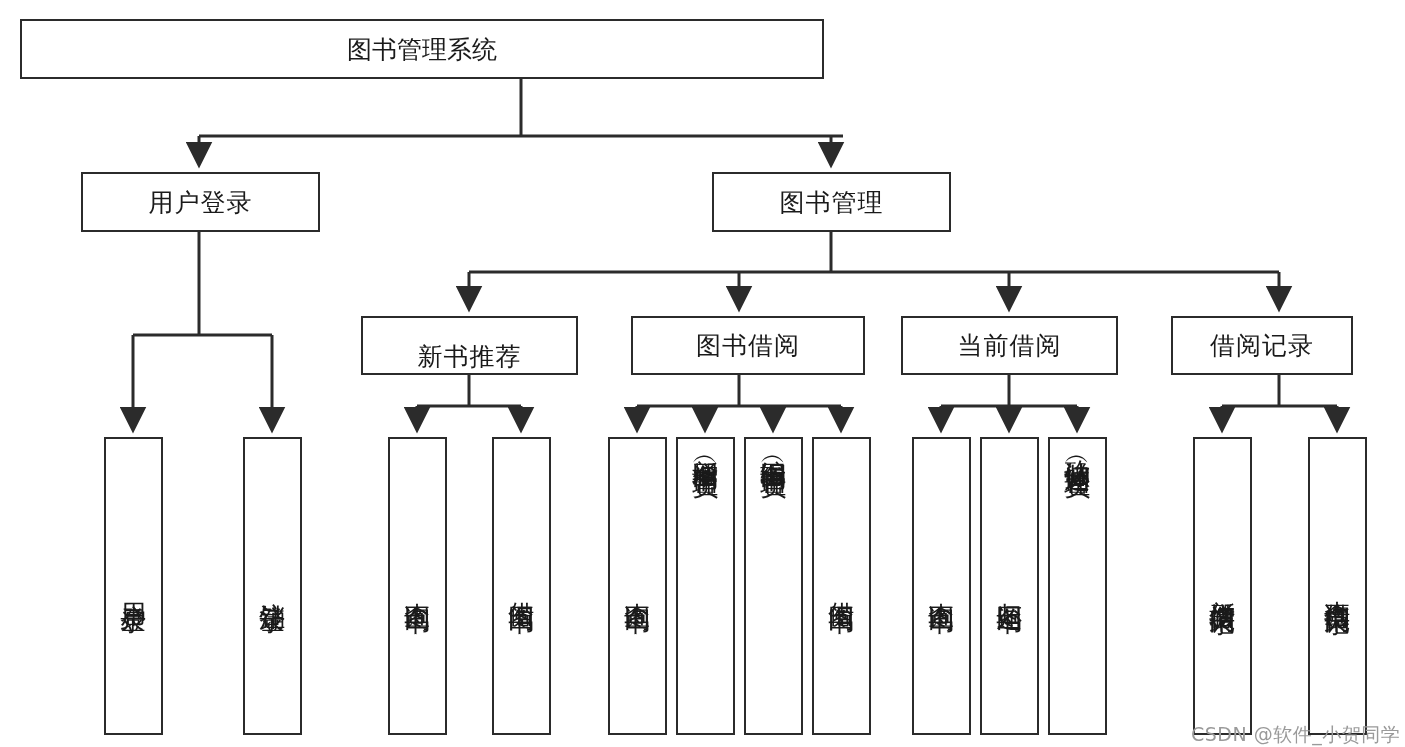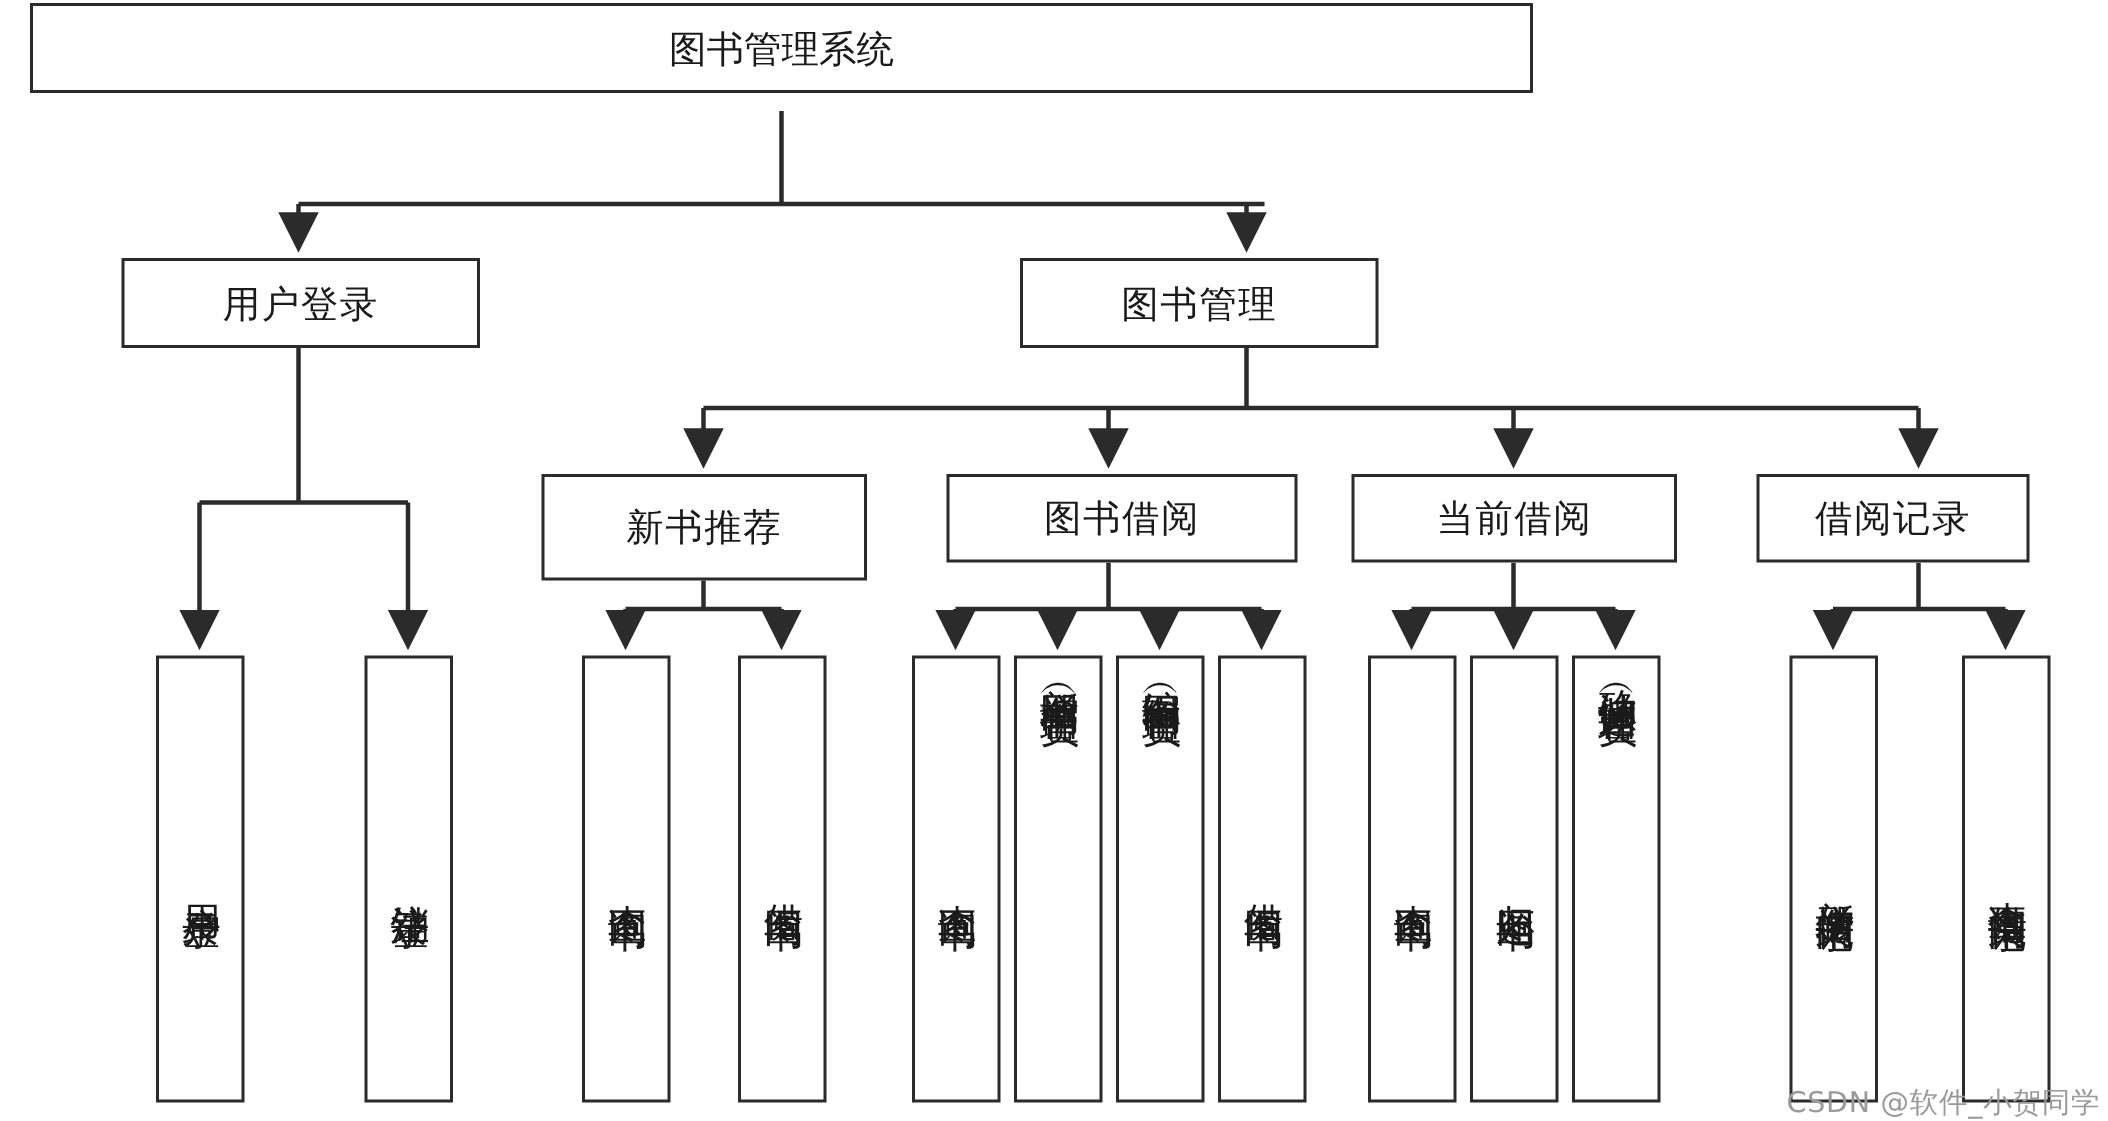--- a/index.html
+++ b/index.html
@@ -117,32 +117,32 @@
       <path d="M 1009 406 L 1009 429" marker-end="url(#arrow)"></path>
       <path d="M 1077 406 L 1077 429" marker-end="url(#arrow)"></path>
 
       <path d="M 1279 375 L 1279 406"></path>
       <path d="M 1222 406 L 1337 406"></path>
       <path d="M 1222 406 L 1222 429" marker-end="url(#arrow)"></path>
       <path d="M 1337 406 L 1337 429" marker-end="url(#arrow)"></path>
     </g>
   </svg>
 
-  <div class="node title" style="left:20px; top:2px; width:1002px; height:60px;">
+  <div class="node title" style="left:20px; top:19px; width:804px; height:60px;">
     <span>图书管理系统</span>
   </div>
 
   <div class="node horiz" style="left:81px; top:172px; width:239px; height:60px;">
     <span>用户登录</span>
   </div>
-  <div class="node horiz" style="left:680px; top:172px; width:239px; height:60px;">
+  <div class="node horiz" style="left:712px; top:172px; width:239px; height:60px;">
     <span>图书管理</span>
   </div>
 
-  <div class="node horiz" style="left:361px; top:316px; width:217px; height:71px;">
+  <div class="node horiz" style="left:361px; top:316px; width:217px; height:59px;align-items:flex-end;">
     <span>新书推荐</span>
   </div>
   <div class="node horiz" style="left:631px; top:316px; width:234px; height:59px;">
     <span>图书借阅</span>
   </div>
   <div class="node horiz" style="left:901px; top:316px; width:217px; height:59px;font-family:Liberation Serif, serif;">
     <span>当前借阅</span>
   </div>
   <div class="node horiz" style="left:1171px; top:316px; width:182px; height:59px;">
     <span>借阅记录</span>

